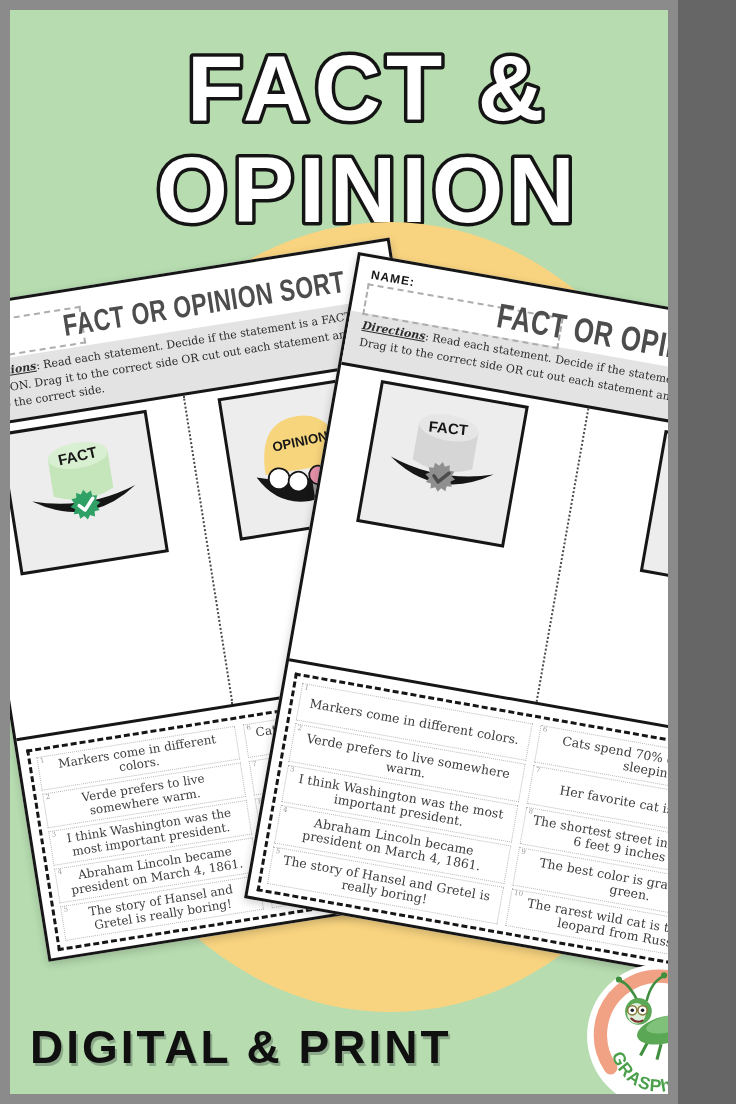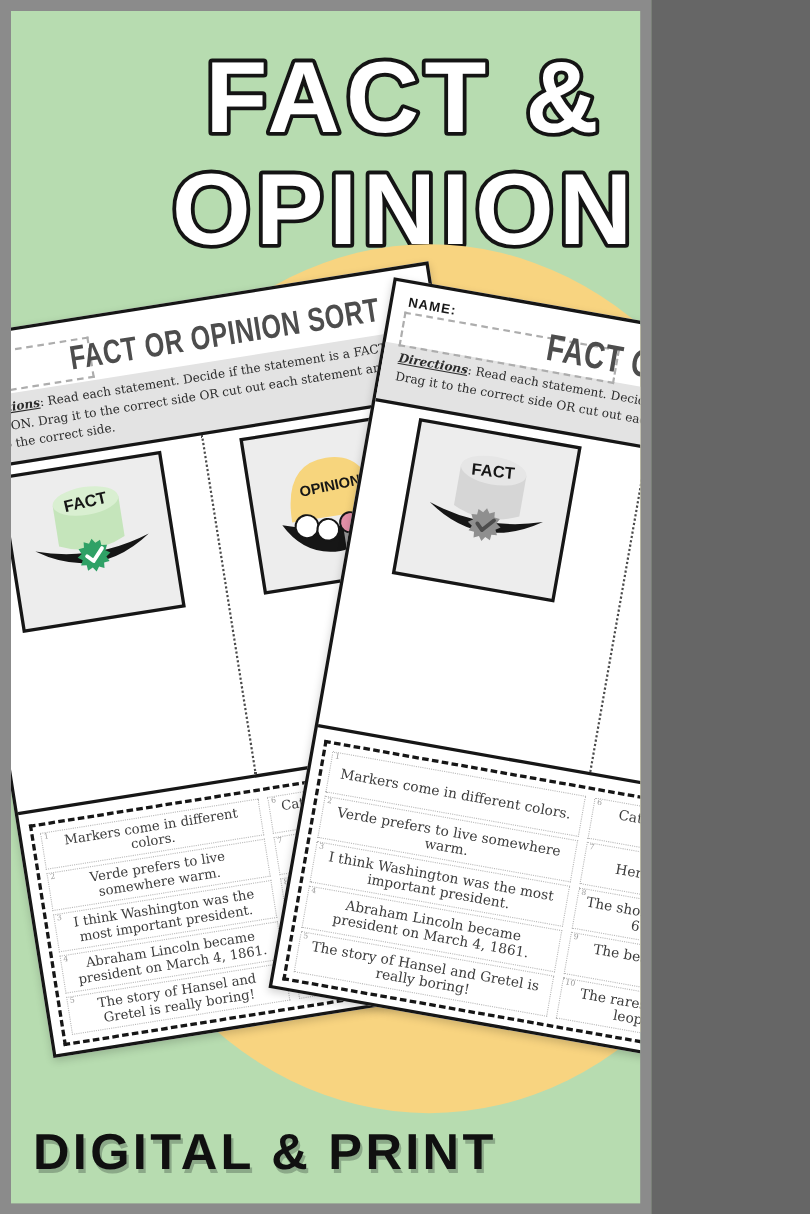--- a/index.html
+++ b/index.html
@@ -1,17 +1,17 @@
 <!DOCTYPE html>
 <html style="--background-green: #b7dcb0; --ellipse-yellow: #f8d480; --frame-gray: #8b8b8b; --ink-black: #161616; --title-gray: #4d4d4d; --directions-bar-gray: #e3e3e3; --fact-hat-green: #c5e5bb; --fact-hat-top-green: #d9efd1; --fact-badge-green: #2fa166; --opinion-hat-yellow: #f7d57d; --flower-pink: #e590a9; --flower-red: #d9534f; --bw-badge-gray: #8f8f8f; --ring-salmon: #f1a285; --logo-green: #4aa04a;"><head>
 <meta charset="utf-8">
 <style>
   html,body { margin:0; padding:0; background:#666; }
   .page {
-    position:relative; width:592px; height:1104px; box-sizing:border-box;
+    position:relative; width:678px; height:1104px; box-sizing:border-box;
     border:10px solid var(--frame-gray, #8b8b8b);
     background:var(--background-green, #b7dcb0);
     overflow:hidden;
     font-family:"Liberation Sans", sans-serif;
   }
   
   .headline { position:absolute; left:0; top:14px; width:716px; height:220px; }
   
   .ellipse {
     position:absolute; left:50px; top:212px; width:660px; height:790px;

